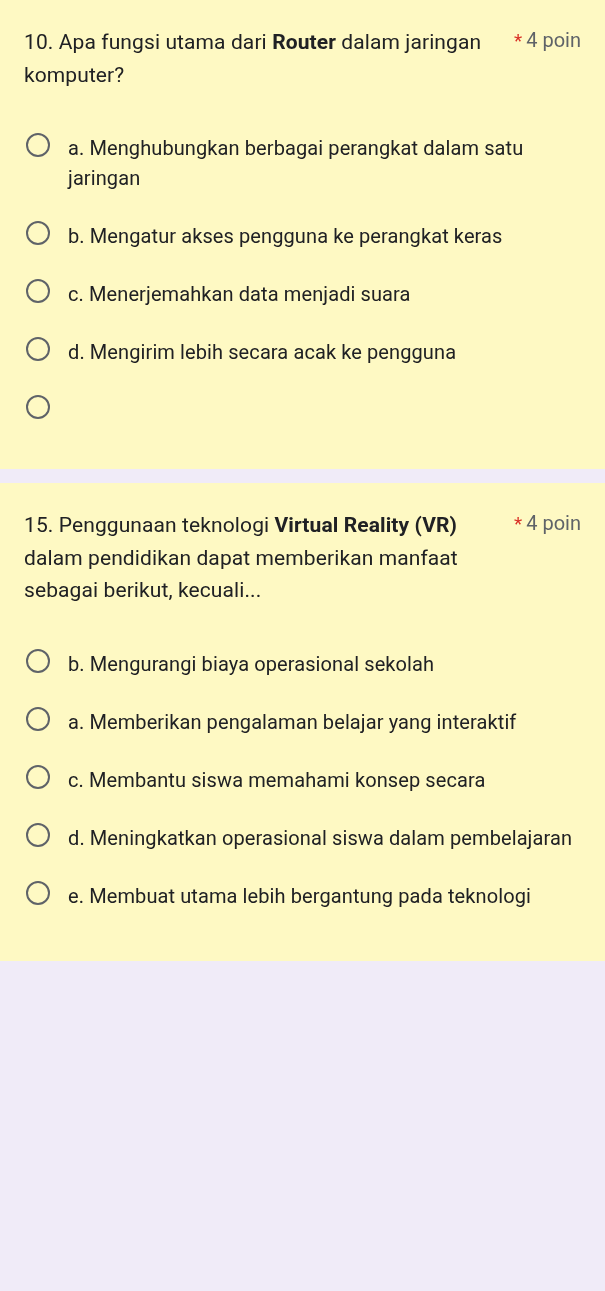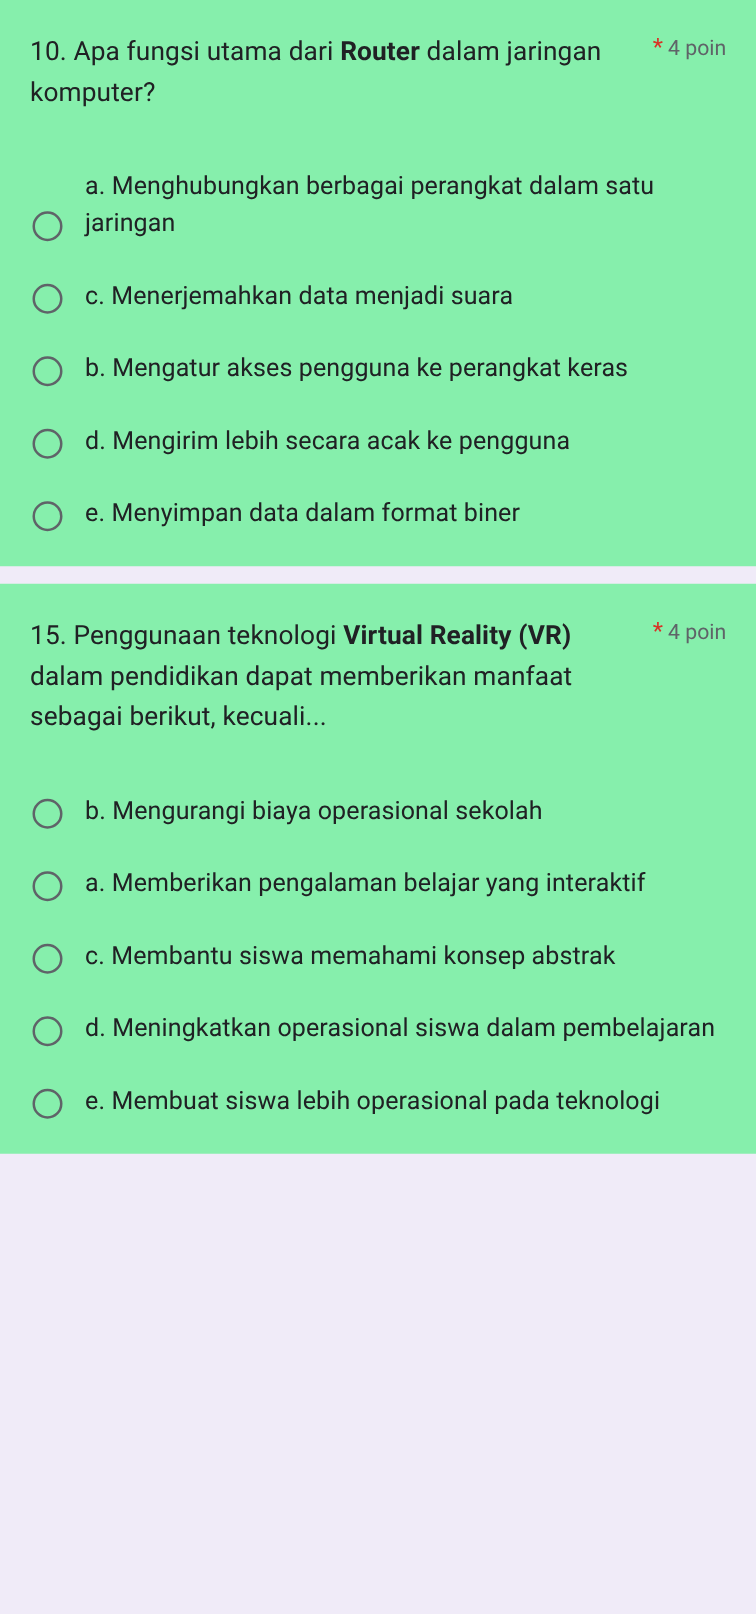--- a/index.html
+++ b/index.html
@@ -3,22 +3,22 @@
 <meta charset="utf-8">
 <style>
   * { box-sizing: border-box; margin: 0; padding: 0; }
   body {
     font-family: Roboto, Arial, sans-serif;
     background: #f0ebf8;
     width: 605px;
     color: #202124;
   }
   .card {
-    background: #86efac;
-    padding: 26px 24px 14px 24px;
+    background: #fef9c3;
+    padding: 26px 24px 36px 24px;
     margin-bottom: 14px;
   }
   .question-header {
     display: flex;
     align-items: flex-start;
     gap: 10px;
     margin-bottom: 28px;
   }
   .question-text {
     font-size: 21px;
@@ -35,26 +35,26 @@
     gap: 4px;
     margin-top: 2px;
   }
   .asterisk {
     color: #d93025;
     font-size: 19px;
     line-height: 1;
   }
   .points {
     color: #5f6368;
-    font-size: 17px;
+    font-size: 20px;
   }
   .options { display: flex; flex-direction: column; gap: 0; }
   .option {
     display: flex;
-    align-items: flex-end;
+    align-items: flex-start;
     gap: 18px;
     padding: 14px 0;
     cursor: pointer;
   }
   .radio {
     width: 24px;
     height: 24px;
     border: 2.5px solid #5f6368;
     border-radius: 50%;
     flex-shrink: 0;
@@ -80,33 +80,32 @@
       <span class="points">4 poin</span>
     </div>
   </div>
   <div class="options">
     <label class="option">
       <span class="radio"></span>
       <span class="option-label">a. Menghubungkan berbagai perangkat dalam satu jaringan</span>
     </label>
     <label class="option">
       <span class="radio"></span>
-      <span class="option-label">c. Menerjemahkan data menjadi suara</span>
+      <span class="option-label">b. Mengatur akses pengguna ke perangkat keras</span>
     </label>
     <label class="option">
       <span class="radio"></span>
-      <span class="option-label">b. Mengatur akses pengguna ke perangkat keras</span>
+      <span class="option-label">c. Menerjemahkan data menjadi suara</span>
     </label>
     <label class="option">
       <span class="radio"></span>
       <span class="option-label">d. Mengirim lebih secara acak ke pengguna</span>
     </label>
     <label class="option">
       <span class="radio"></span>
-      <span class="option-label">e. Menyimpan data dalam format biner</span>
     </label>
   </div>
 </div>
 
 <div class="card">
   <div class="question-header">
     <div class="question-text">
       <span>15.</span><span> Penggunaan teknologi </span><b>Virtual Reality (VR)</b><span> dalam pendidikan dapat memberikan manfaat sebagai berikut, kecuali...</span>
     </div>
     <div class="points-wrap">
@@ -118,24 +117,24 @@
     <label class="option">
       <span class="radio"></span>
       <span class="option-label">b. Mengurangi biaya operasional sekolah</span>
     </label>
     <label class="option">
       <span class="radio"></span>
       <span class="option-label">a. Memberikan pengalaman belajar yang interaktif</span>
     </label>
     <label class="option">
       <span class="radio"></span>
-      <span class="option-label">c. Membantu siswa memahami konsep abstrak</span>
+      <span class="option-label">c. Membantu siswa memahami konsep secara</span>
     </label>
     <label class="option">
       <span class="radio"></span>
       <span class="option-label">d. Meningkatkan operasional siswa dalam pembelajaran</span>
     </label>
     <label class="option">
       <span class="radio"></span>
-      <span class="option-label">e. Membuat siswa lebih operasional pada teknologi</span>
+      <span class="option-label">e. Membuat utama lebih bergantung pada teknologi</span>
     </label>
   </div>
 </div>
 
 </body></html>

